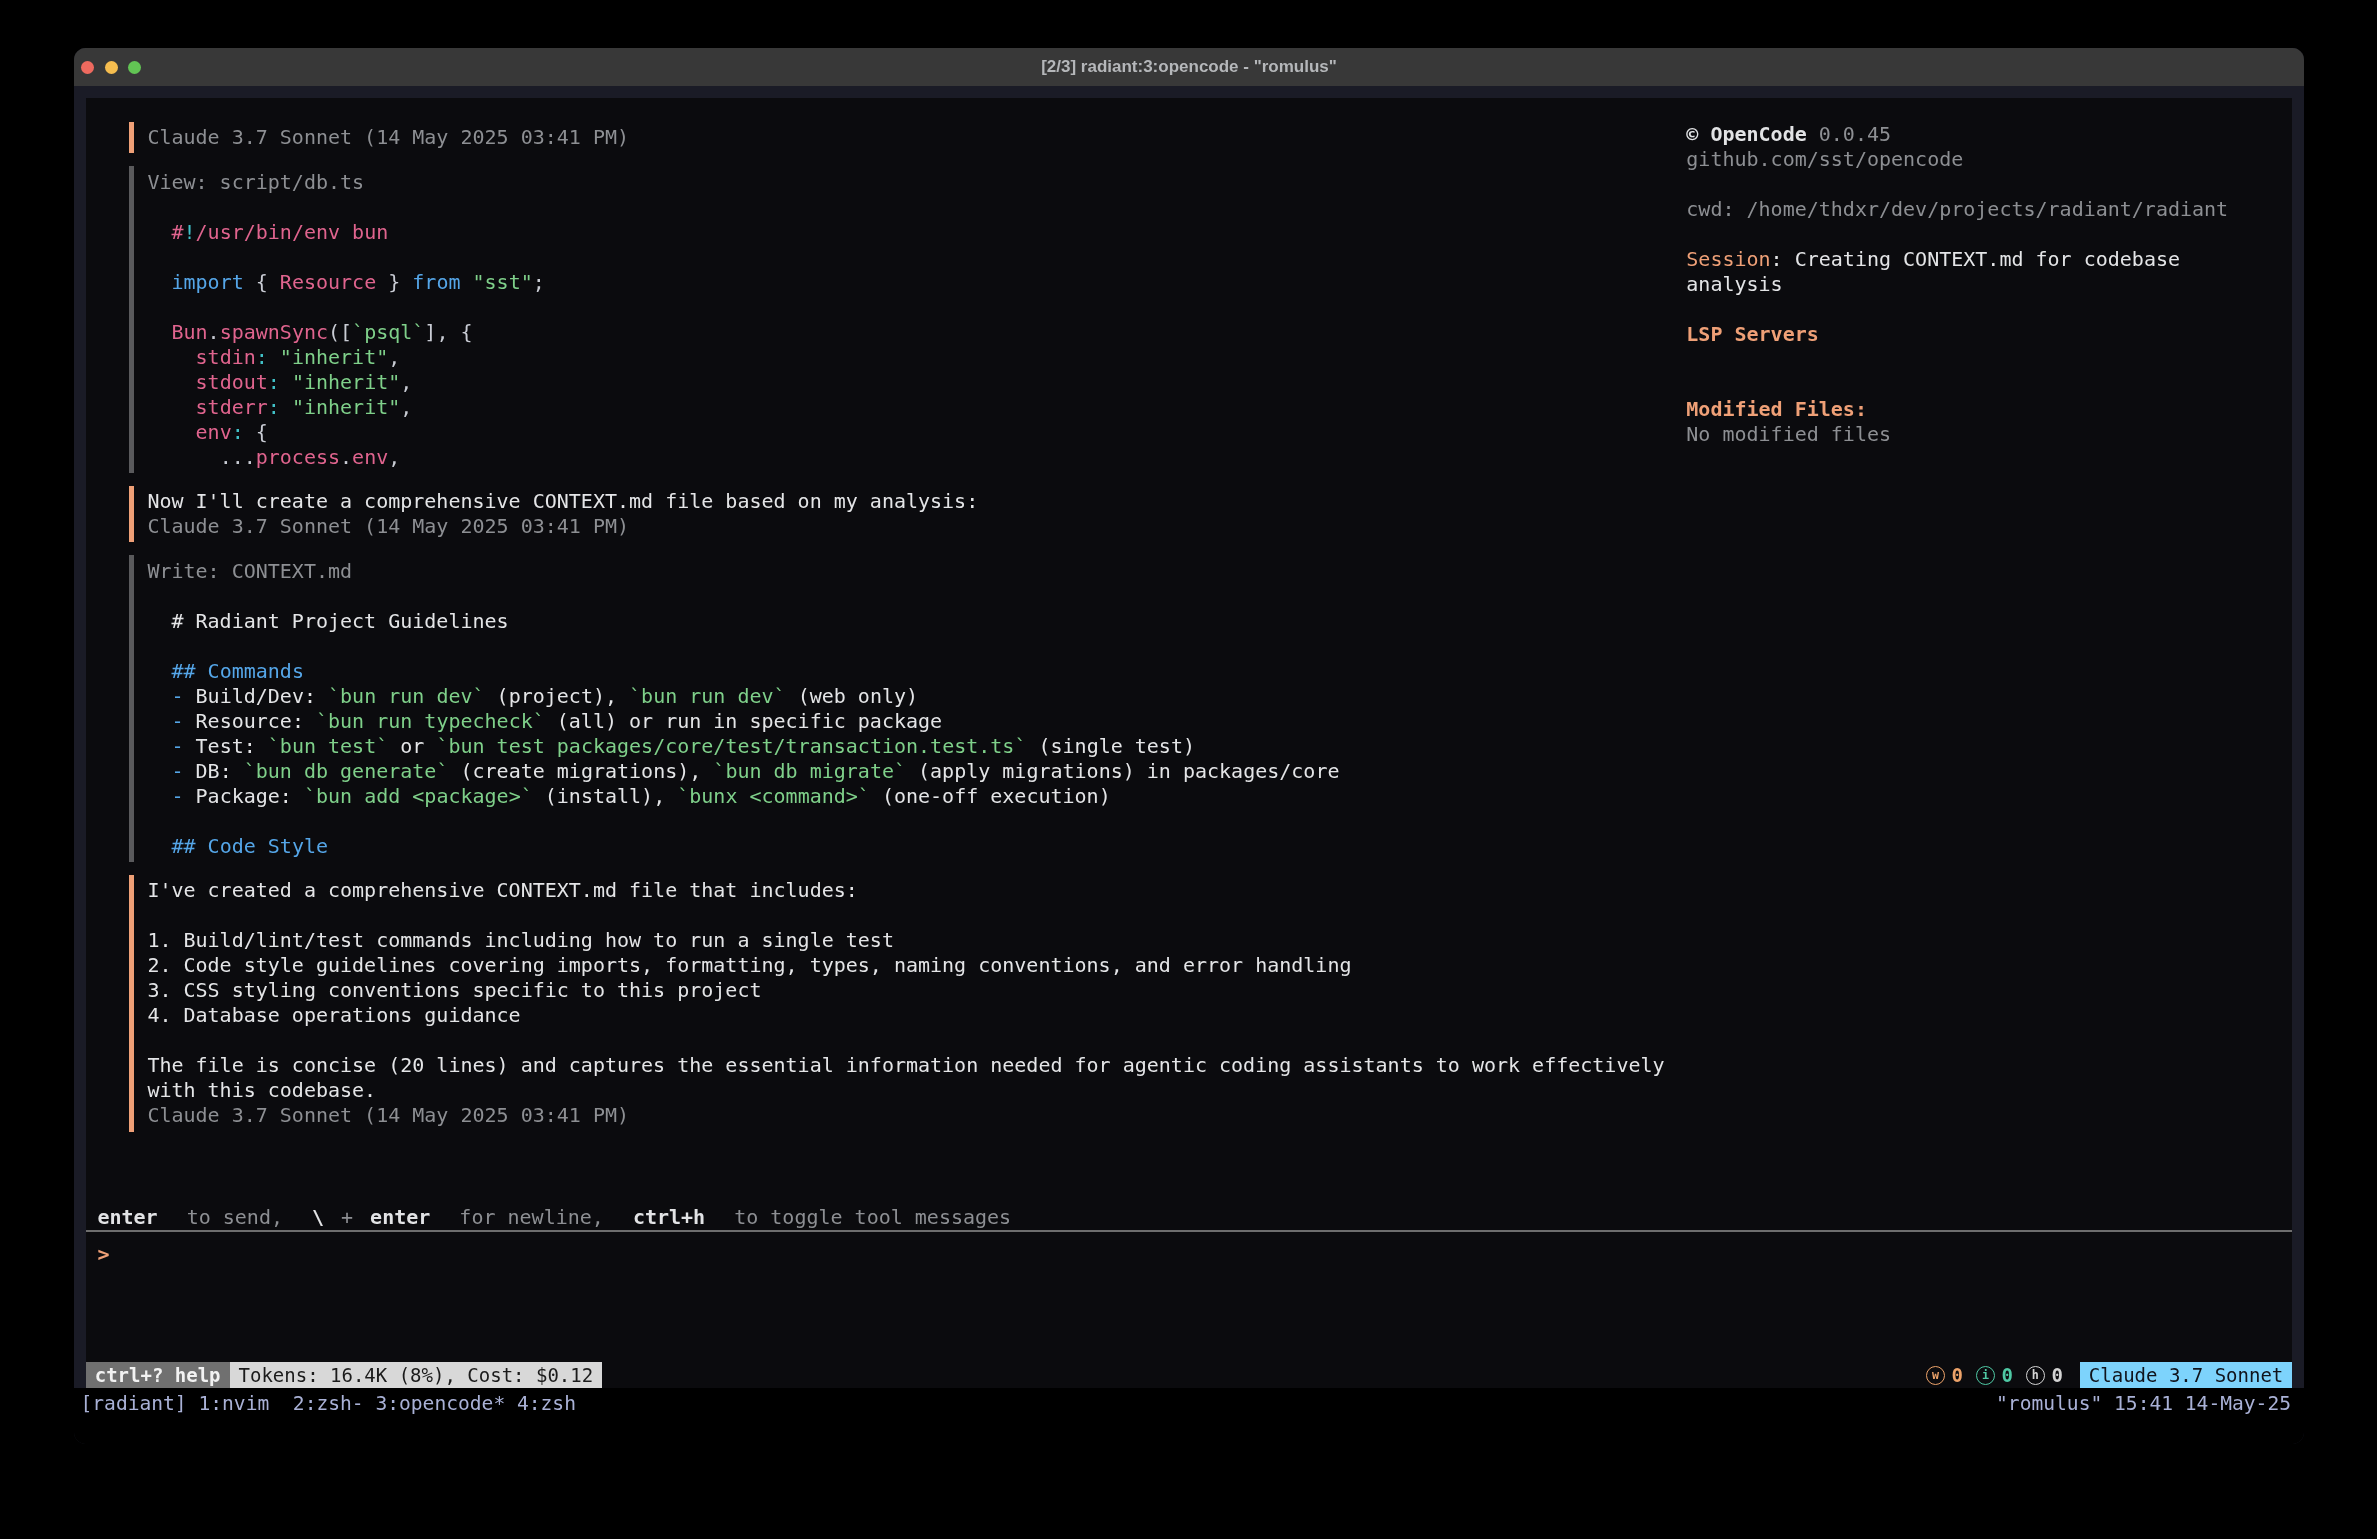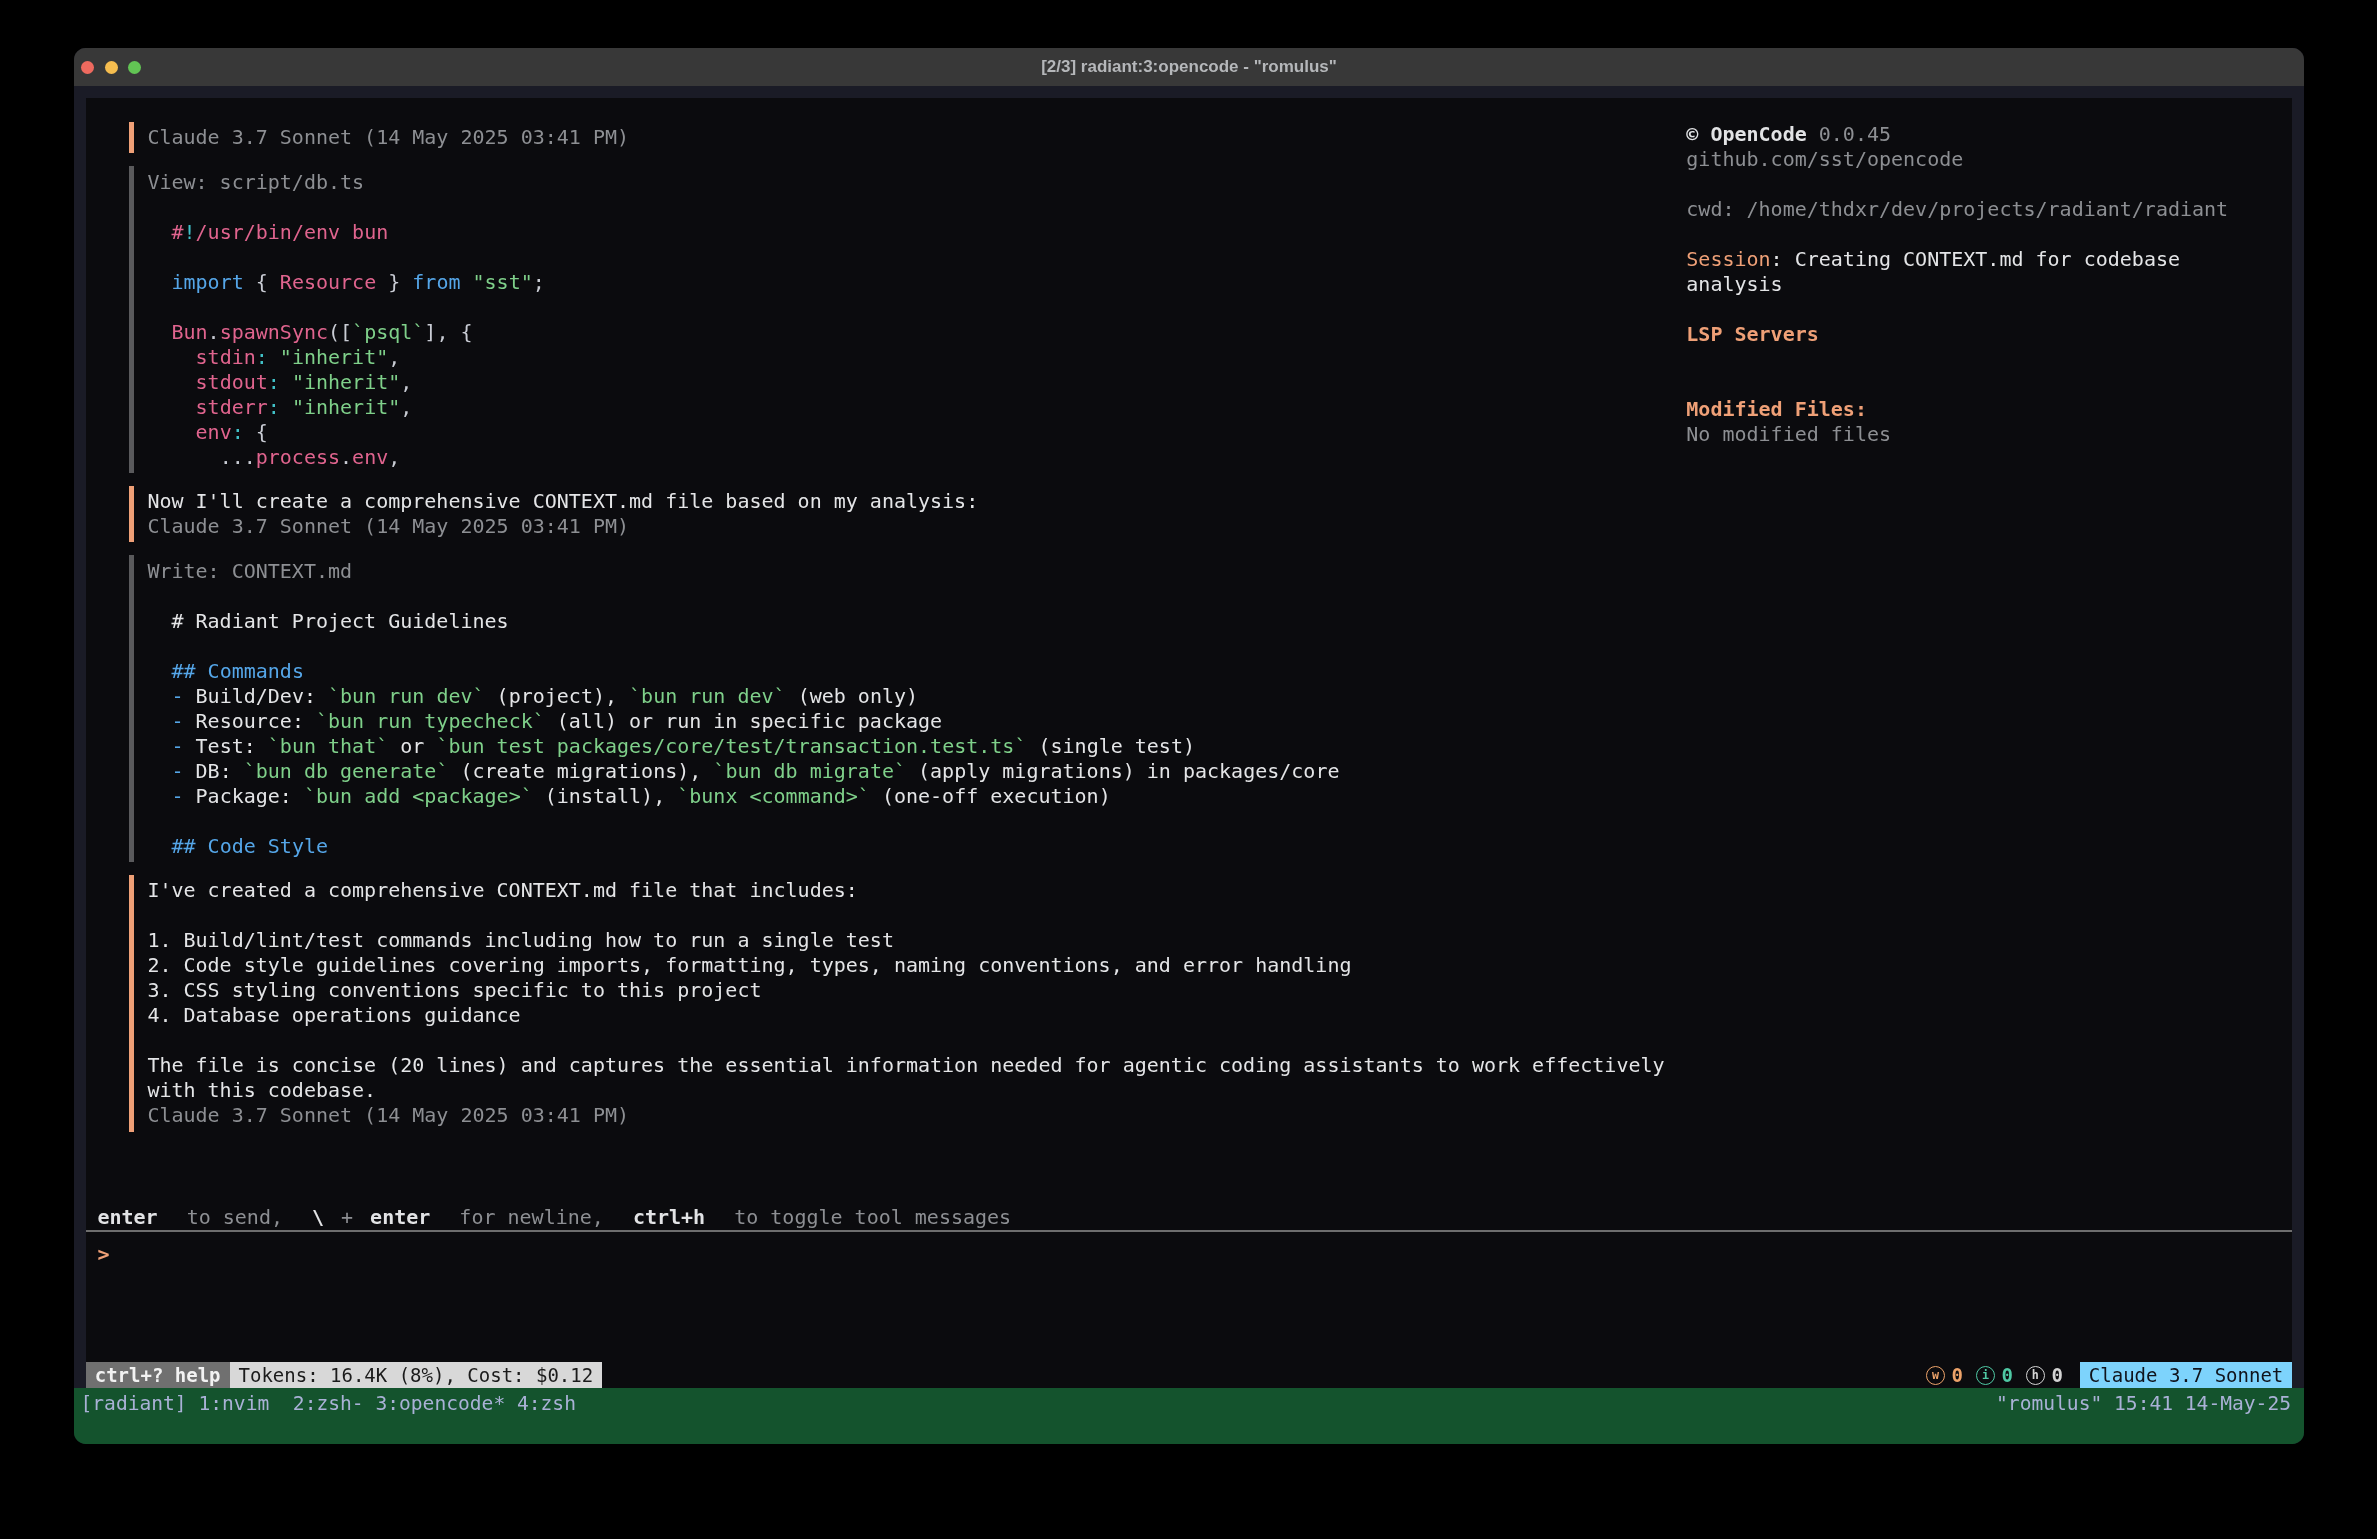--- a/index.html
+++ b/index.html
@@ -54,21 +54,21 @@
   .d-orange{color:#eda36a;} .d-teal{color:#4fc9a4;} .d-light{color:#d4d4d4;}
   .chip-model{background:#7dd3fc;color:#10131b;}
 
   
   .side-line{white-space:pre-wrap;min-height:25px;color:#e4e5e7;}
   .sd-dim{color:#8d8f93;}
   .sd-title{color:#efa077;font-weight:bold;}
   .mb1{margin-bottom:25px;} .mb2{margin-bottom:50px;}
 
   
-  .tmux-bar{height:57px;background:#14532d;padding:2.6px 13px 0 6.5px;display:flex;
+  .tmux-bar{height:57px;background:#000000;padding:2.6px 13px 0 6.5px;display:flex;
     justify-content:space-between;align-items:flex-start;font-size:19.6px;line-height:25.4px;color:#a9b1d6;}
   .tmux-left,.tmux-right{white-space:pre;}
 </style>
 </head>
 <body>
 
 <div class="window">
 
   <div class="titlebar">
     <div class="lights">
@@ -106,21 +106,21 @@
               <div class="tline"><span class="sg c-dim">Claude 3.7 Sonnet (14 May 2025 03:41 PM)</span></div>
             </div>
             <div class="block ac-gray">
               <div class="tline"><span class="sg c-dim">Write: CONTEXT.md</span></div>
               <div class="tline"></div>
               <div class="tline"><span class="sg c-fg">  # Radiant Project Guidelines</span></div>
               <div class="tline"></div>
               <div class="tline"><span class="sg c-fg">  </span><span class="sg c-blue">## Commands</span></div>
               <div class="tline"><span class="sg c-fg">  </span><span class="sg c-blue">-</span><span class="sg c-fg"> Build/Dev: </span><span class="sg c-green">`bun run dev`</span><span class="sg c-fg"> (project), </span><span class="sg c-green">`bun run dev`</span><span class="sg c-fg"> (web only)</span></div>
               <div class="tline"><span class="sg c-fg">  </span><span class="sg c-blue">-</span><span class="sg c-fg"> Resource: </span><span class="sg c-green">`bun run typecheck`</span><span class="sg c-fg"> (all) or run in specific package</span></div>
-              <div class="tline"><span class="sg c-fg">  </span><span class="sg c-blue">-</span><span class="sg c-fg"> Test: </span><span class="sg c-green">`bun that`</span><span class="sg c-fg"> or </span><span class="sg c-green">`bun test packages/core/test/transaction.test.ts`</span><span class="sg c-fg"> (single test)</span></div>
+              <div class="tline"><span class="sg c-fg">  </span><span class="sg c-blue">-</span><span class="sg c-fg"> Test: </span><span class="sg c-green">`bun test`</span><span class="sg c-fg"> or </span><span class="sg c-green">`bun test packages/core/test/transaction.test.ts`</span><span class="sg c-fg"> (single test)</span></div>
               <div class="tline"><span class="sg c-fg">  </span><span class="sg c-blue">-</span><span class="sg c-fg"> DB: </span><span class="sg c-green">`bun db generate`</span><span class="sg c-fg"> (create migrations), </span><span class="sg c-green">`bun db migrate`</span><span class="sg c-fg"> (apply migrations) in packages/core</span></div>
               <div class="tline"><span class="sg c-fg">  </span><span class="sg c-blue">-</span><span class="sg c-fg"> Package: </span><span class="sg c-green">`bun add &lt;package&gt;`</span><span class="sg c-fg"> (install), </span><span class="sg c-green">`bunx &lt;command&gt;`</span><span class="sg c-fg"> (one-off execution)</span></div>
               <div class="tline"></div>
               <div class="tline"><span class="sg c-fg">  </span><span class="sg c-blue">## Code Style</span></div>
             </div>
             <div class="block ac-orange">
               <div class="tline"><span class="sg c-fg">I've created a comprehensive CONTEXT.md file that includes:</span></div>
               <div class="tline"></div>
               <div class="tline"><span class="sg c-fg">1. Build/lint/test commands including how to run a single test</span></div>
               <div class="tline"><span class="sg c-fg">2. Code style guidelines covering imports, formatting, types, naming conventions, and error handling</span></div>

